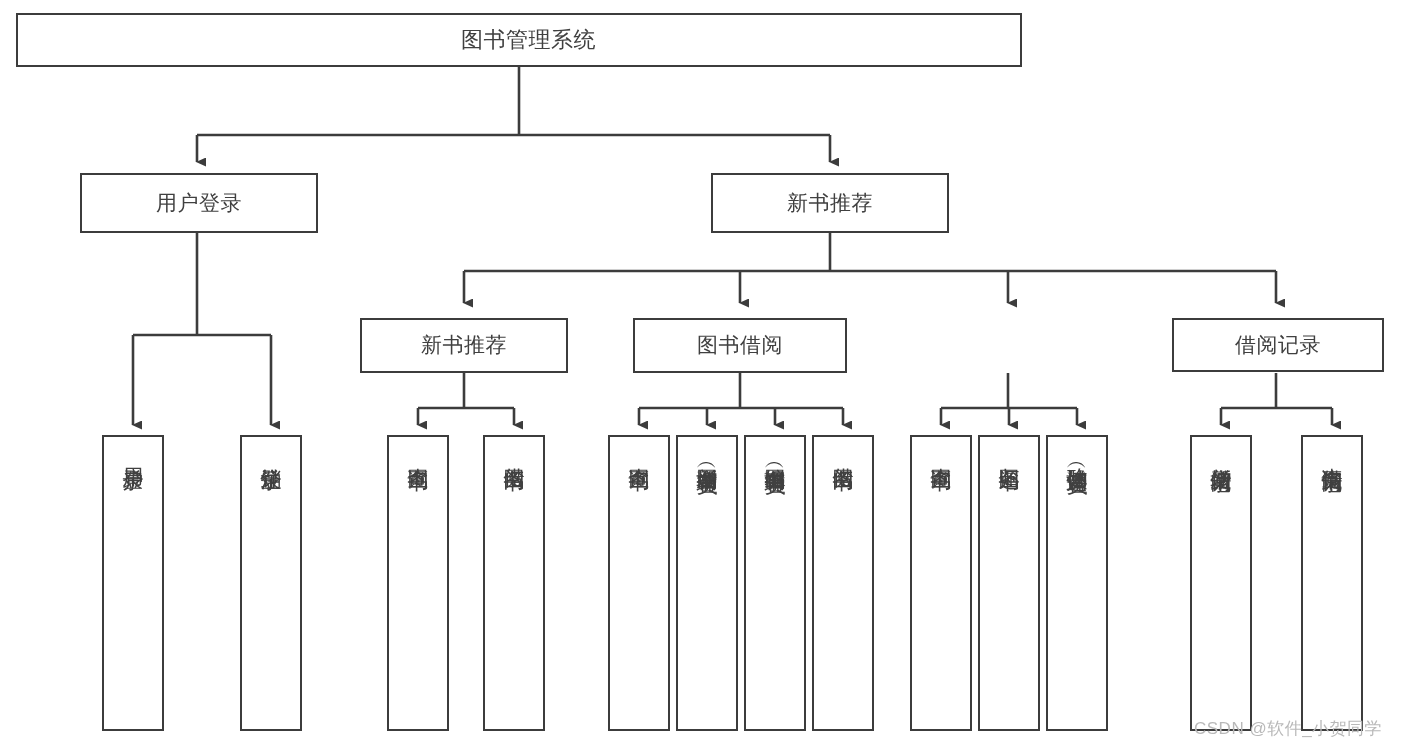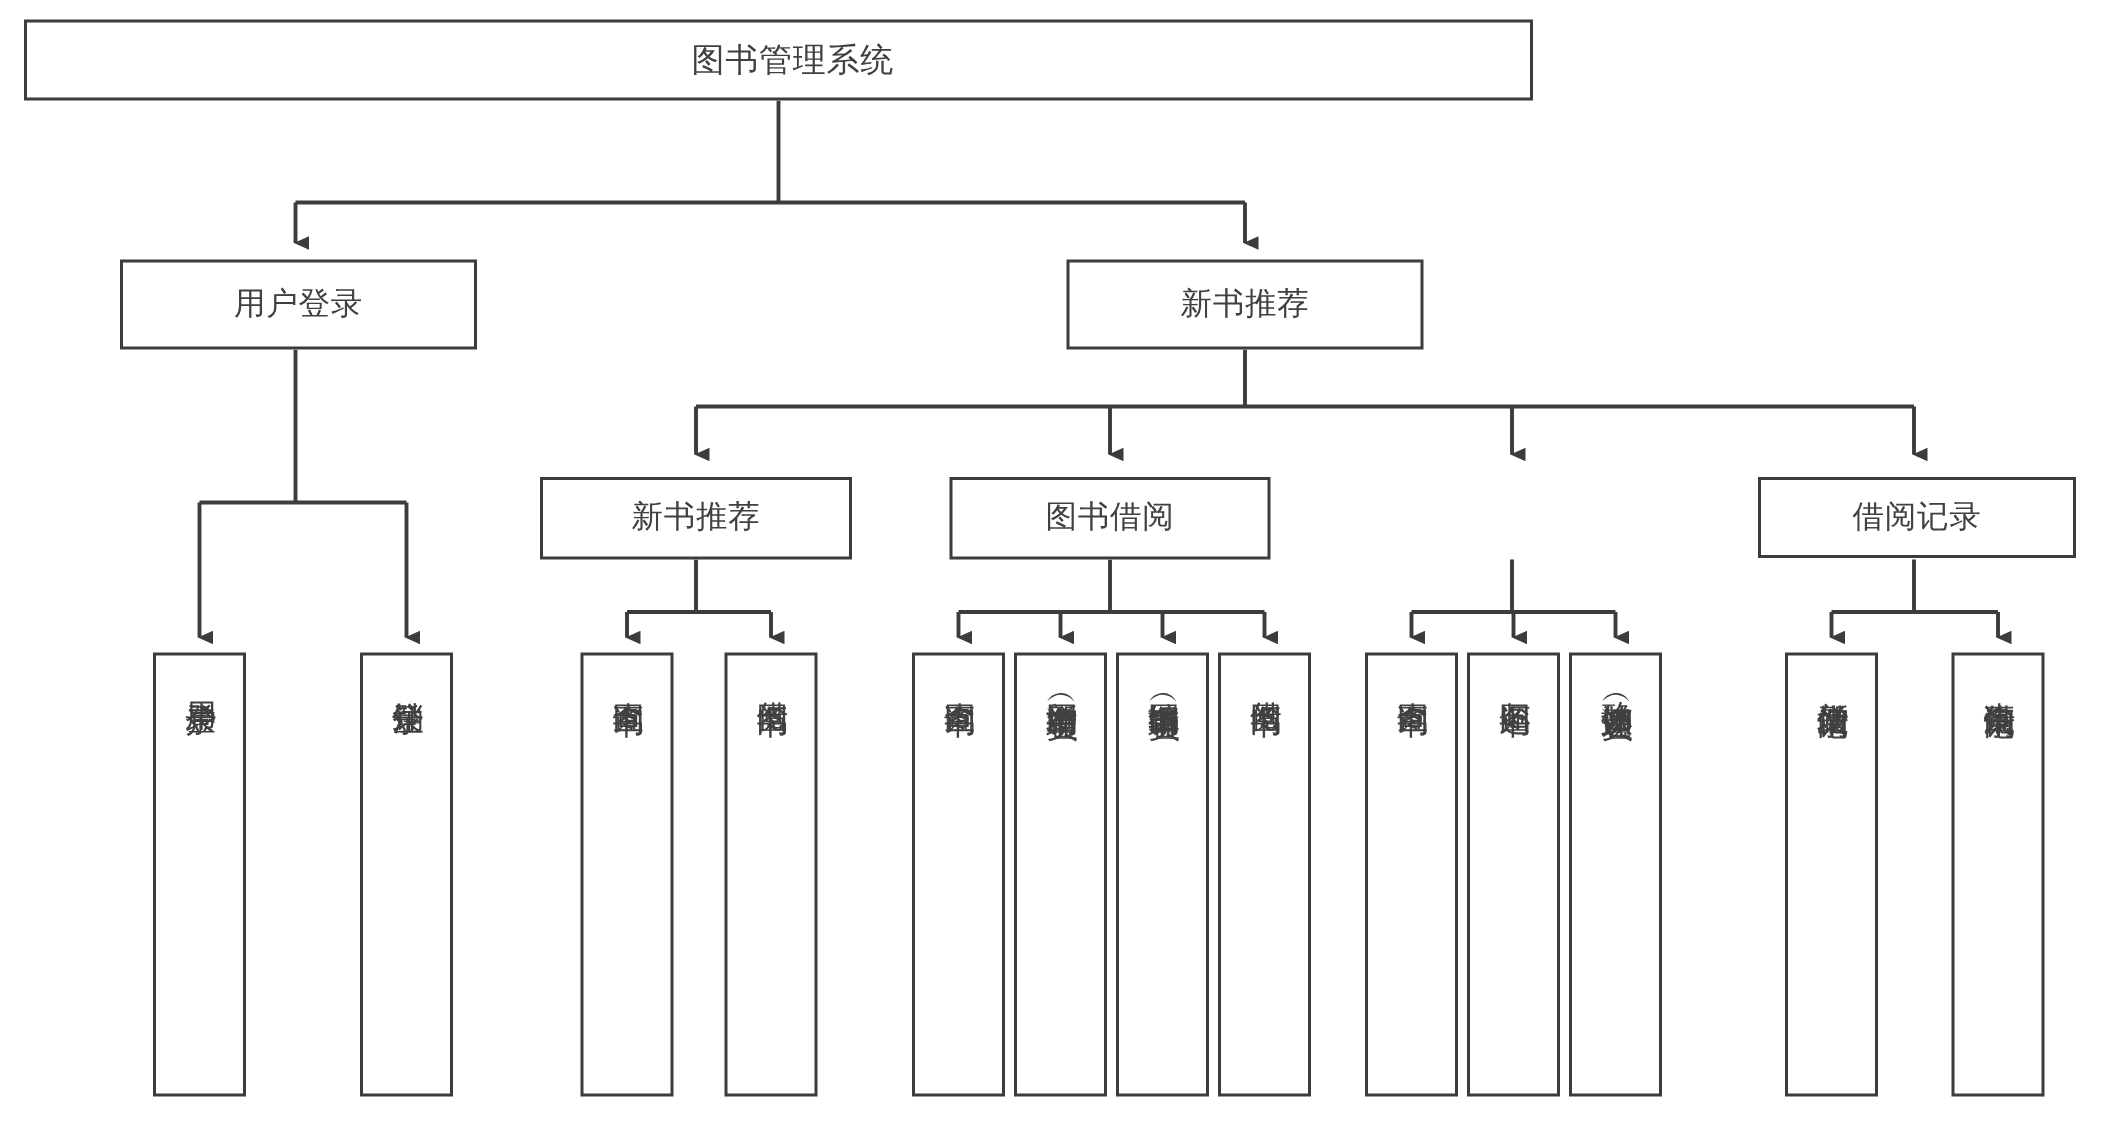--- a/index.html
+++ b/index.html
@@ -182,14 +182,15 @@
     <span class="label">确认归还（管理员）</span>
   </div>
 
   <div class="node vertical" style="left:1190px; top:435px; width:62px; height:296px;">
     <span class="label">新增借阅记录</span>
   </div>
   <div class="node vertical" style="left:1301px; top:435px; width:62px; height:296px;">
     <span class="label">查询借阅记录</span>
   </div>
 
+  <div class="watermark" style="left:1194px; top:717px;">CSDN @软件_小贺同学</div>
 
 </div>
 
 </body></html>

